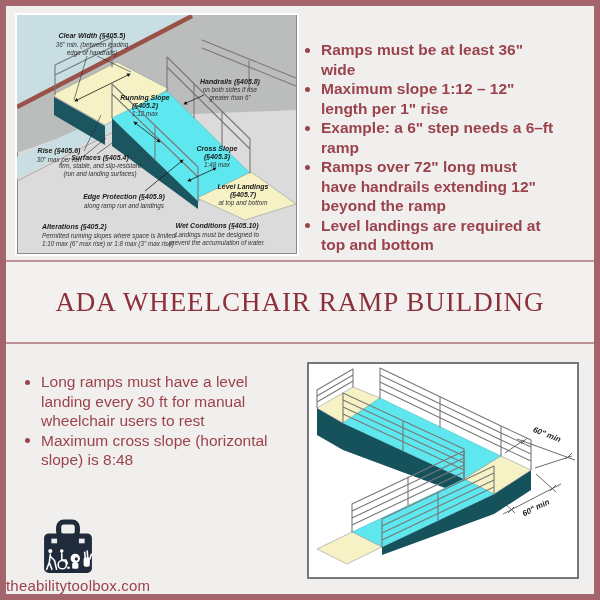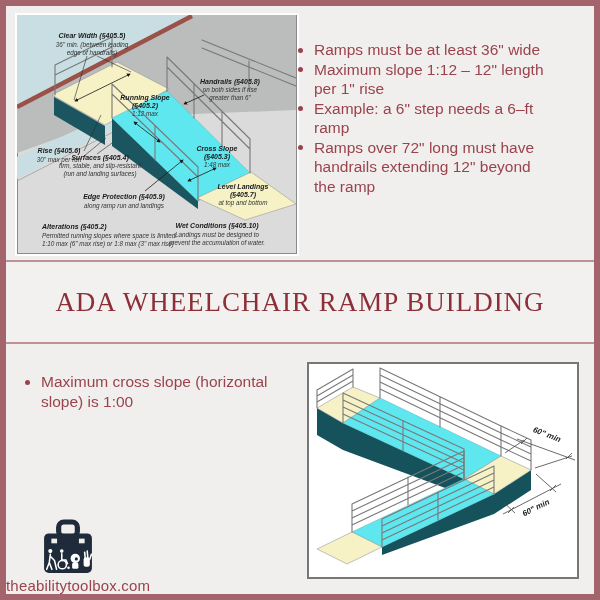--- a/index.html
+++ b/index.html
@@ -15,21 +15,21 @@
   .panel1 svg{display:block;}
   .bullets{
     list-style:none;margin:0;padding:0;position:absolute;
     color:#9b434c;font-size:15.5px;line-height:19.5px;
   }
   .bullets li{position:relative;padding-left:19px;}
   .bullets li::before{
     content:"";position:absolute;left:3px;top:7.5px;width:5px;height:5px;
     border-radius:50%;background:#9b434c;
   }
-  .bullets-top{left:289px;top:34px;width:252px;}
+  .bullets-top{left:296px;top:34px;width:252px;font-weight:bold;}
   .bullets-bottom{left:16px;top:366px;width:250px;}
   .title-band{
     position:absolute;left:0;top:254px;width:588px;height:84px;
     background:#f3f1f0;border-top:2px solid #bf9296;border-bottom:2px solid #bf9296;
     box-sizing:border-box;display:flex;flex-direction:column;justify-content:center;
     text-align:center;color:#8c2f38;
     font-family:"Liberation Serif",serif;font-size:27px;line-height:29px;letter-spacing:1px;
   }
   .panel2{
     position:absolute;left:301px;top:356px;width:268px;height:213px;
@@ -129,28 +129,30 @@
       <text class="d1-it" x="200" y="229.5">prevent the accumulation of water.</text>
     </g>
   </svg>
 </div>
 
 <ul class="bullets bullets-top">
   <li>Ramps must be at least 36" wide</li>
   <li>Maximum slope 1:12 – 12" length per 1" rise</li>
   <li>Example: a 6" step needs a 6–ft ramp</li>
   <li>Ramps over 72" long must have handrails extending 12" beyond the ramp</li>
+  <li>Level landings are required at top and bottom</li>
 </ul>
 
 <div class="title-band">
   <div>ADA WHEELCHAIR RAMP BUILDING</div>
 </div>
 
 <ul class="bullets bullets-bottom">
-  <li>Maximum cross slope (horizontal slope) is 1:00</li>
+  <li>Long ramps must have a level landing every 30 ft for manual wheelchair users to rest</li>
+  <li>Maximum cross slope (horizontal slope) is 8:48</li>
 </ul>
 
 <div class="panel2">
   <svg width="268" height="213" viewBox="0 0 268 213">
     <polygon points="8,44 34,59 34,86 8,71" fill="#15525c"></polygon>
     <polygon points="8,44 44,23 71,34 34,59" fill="#f6f2c6" stroke="#999999" stroke-width="0.6"></polygon>
     <polygon points="34,59 155,115 155,131 34,86" fill="#15525c"></polygon>
     <polygon points="71,34 192,92 155,115 34,59" fill="#5fe7ef" stroke="#4fb2ba" stroke-width="0.5"></polygon>
     <polygon points="222,106 185,130 185,150 222,126" fill="#15525c"></polygon>
     <polygon points="155,115 192,92 222,106 185,130" fill="#f6f2c6" stroke="#999999" stroke-width="0.6"></polygon>

